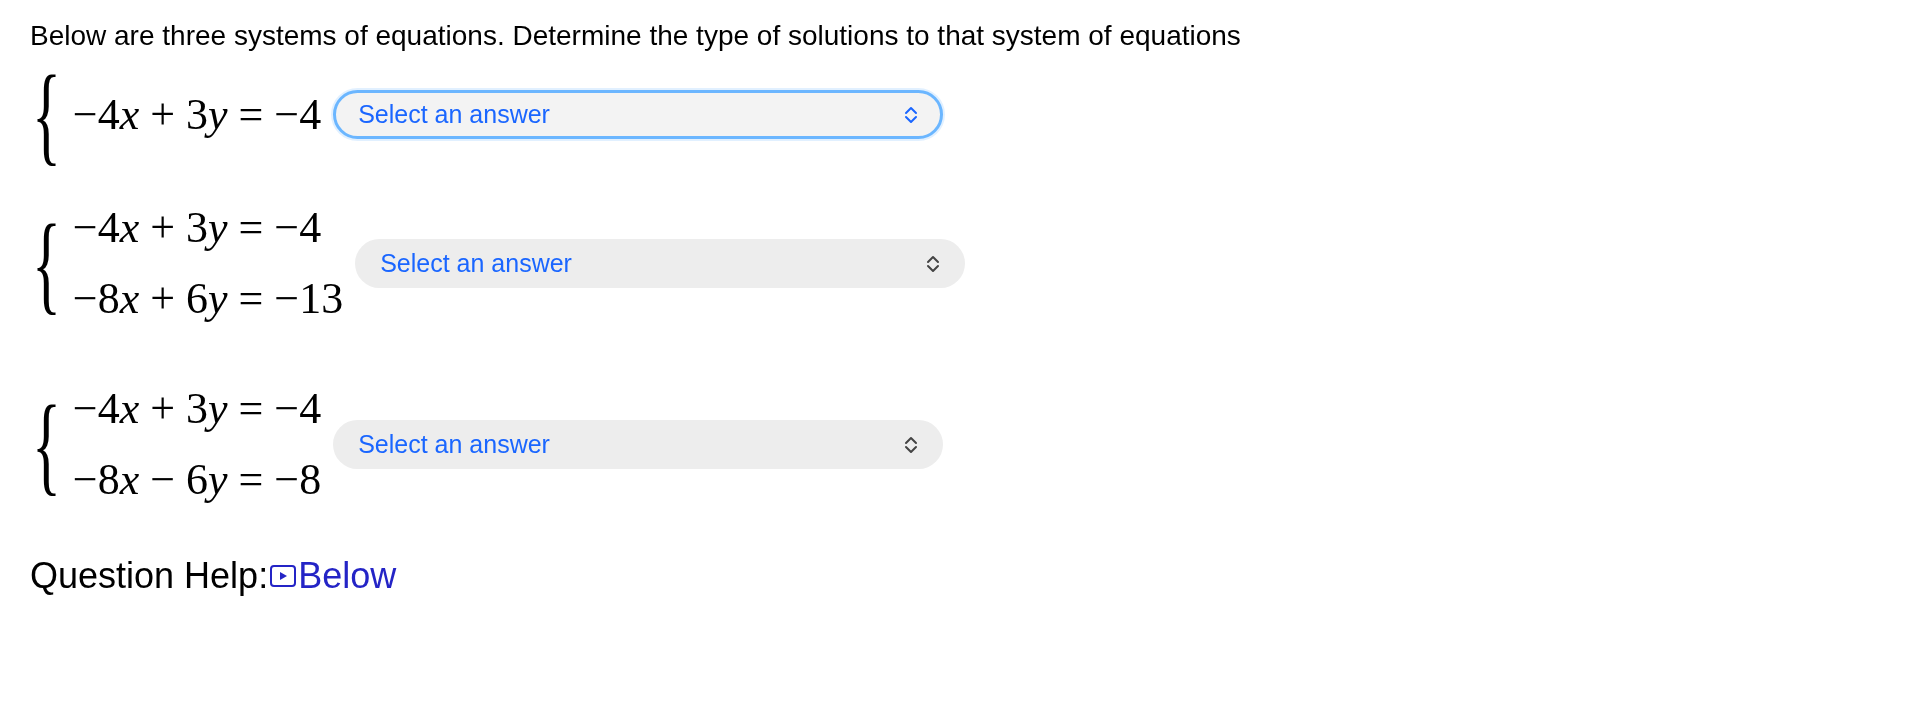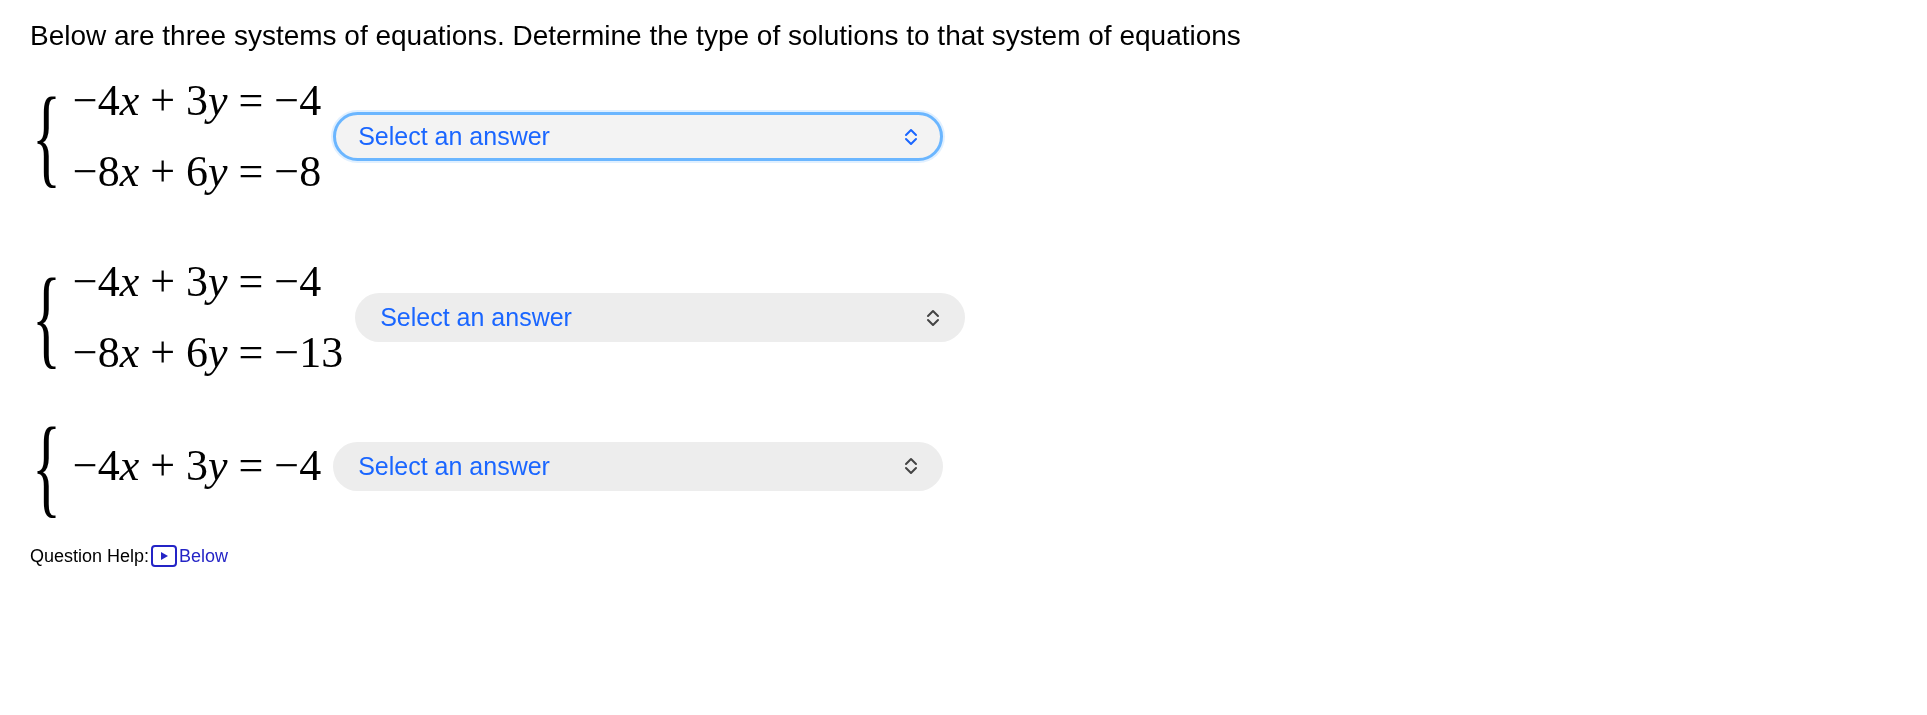--- a/index.html
+++ b/index.html
@@ -6,21 +6,21 @@
     body {
       font-family: "Trebuchet MS", "Lucida Sans Unicode", "Lucida Grande", sans-serif;
       font-size: 28px;
       margin: 0;
       padding: 18px 30px;
       color: #000;
       background: #fff;
     }
     .prompt {
       font-weight: 400;
-      margin-bottom: 12px;
+      margin-bottom: 22px;
       line-height: 1.3;
     }
     .system-row {
       display: flex;
       align-items: center;
       margin-bottom: 40px;
       gap: 12px;
     }
     .brace {
       font-family: "Times New Roman", serif;
@@ -63,23 +63,23 @@
       font-size: 20px;
       display: flex;
       flex-direction: column;
       line-height: 0.55;
     }
     .answer-selector .chevrons { color: #1a66ff; }
     .answer-selector:not(.focused) .chevrons { color: #444; }
     .answer-selector.focused .chevrons { color: #1a66ff; }
     .help {
       display: flex;
-      align-items: flex-end;
+      align-items: center;
       gap: 2px;
-      font-size: 18px;
+      font-size: 36px;
       margin-top: 6px;
     }
     .video-icon {
       display: inline-flex;
       align-items: center;
       justify-content: center;
       width: 26px;
       height: 22px;
       border: 2px solid #2424c6;
       border-radius: 4px;
@@ -92,21 +92,20 @@
   </style>
 </head>
 <body>
 
 <div class="prompt">Below are three systems of equations. Determine the type of solutions to that system of equations</div>
 
 <div class="system-row">
   <span class="brace">{</span>
   <div class="eqs">
     <div>−4<span class="var">x</span> + 3<span class="var">y</span> = −4</div>
-    <div>−8<span class="var">x</span> + 6<span class="var">y</span> = −8</div>
   </div>
   <div class="answer-selector focused">
     <span>Select an answer</span>
     <span class="chevrons">
       <svg width="14" height="18" viewBox="0 0 14 18">
           <path d="M2 7 L7 2 L12 7" fill="none" stroke="#1a66ff" stroke-width="2" stroke-linecap="round" stroke-linejoin="round"></path>
           <path d="M2 11 L7 16 L12 11" fill="none" stroke="#1a66ff" stroke-width="2" stroke-linecap="round" stroke-linejoin="round"></path>
         </svg>
     </span>
   </div>
@@ -126,20 +125,21 @@
           <path d="M2 11 L7 16 L12 11" fill="none" stroke="#444" stroke-width="2" stroke-linecap="round" stroke-linejoin="round"></path>
         </svg>
     </span>
   </div>
 </div>
 
 <div class="system-row">
   <span class="brace">{</span>
   <div class="eqs">
     <div>−4<span class="var">x</span> + 3<span class="var">y</span> = −4</div>
+    <div>−8<span class="var">x</span> − 6<span class="var">y</span> = −8</div>
   </div>
   <div class="answer-selector">
     <span>Select an answer</span>
     <span class="chevrons">
       <svg width="14" height="18" viewBox="0 0 14 18">
           <path d="M2 7 L7 2 L12 7" fill="none" stroke="#444" stroke-width="2" stroke-linecap="round" stroke-linejoin="round"></path>
           <path d="M2 11 L7 16 L12 11" fill="none" stroke="#444" stroke-width="2" stroke-linecap="round" stroke-linejoin="round"></path>
         </svg>
     </span>
   </div>

